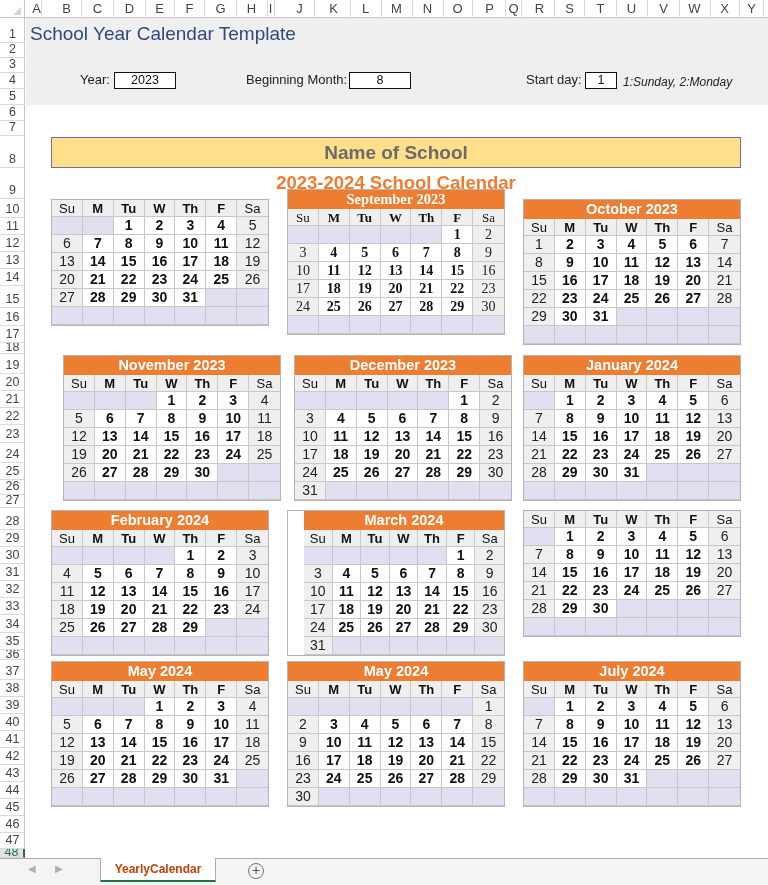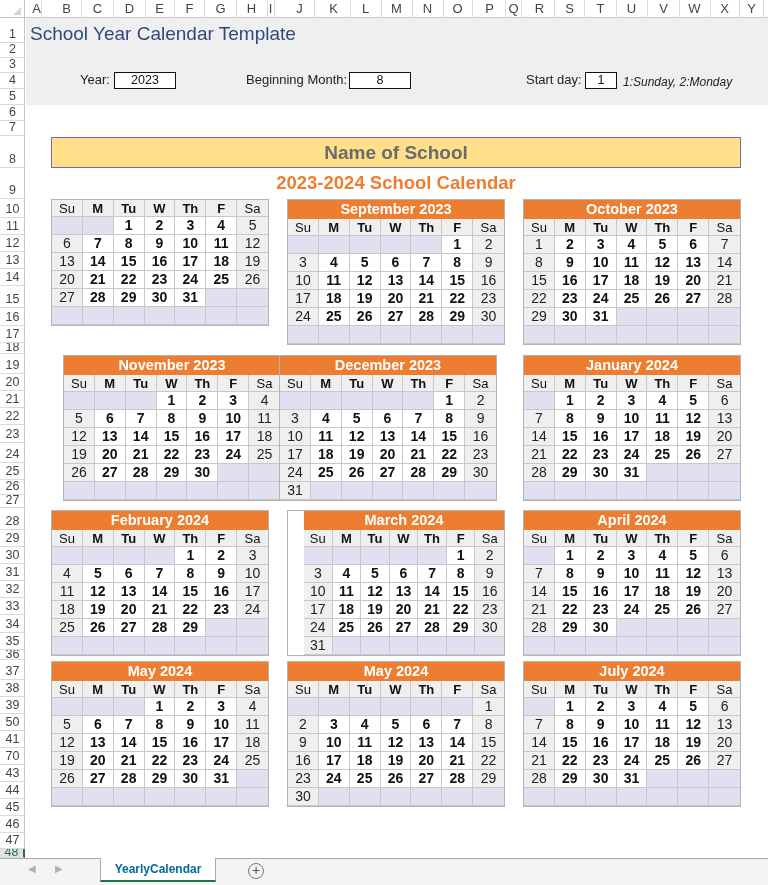--- a/index.html
+++ b/index.html
@@ -31,21 +31,21 @@
   .dow.wd { font-weight: bold; }
   .dow:nth-child(7n) { border-right: none; }
   .day { height: 18px; line-height: 17px; text-align: center; font-size: 14px; border-right: 1px solid #c8c8c8; border-bottom: 1px solid #c8c8c8; color: #111; }
   .day:nth-child(7n) { border-right: none; }
   .day.weekend { background: #efefef; font-weight: normal; color: #222; }
   .day.weekday { background: #ffffff; font-weight: bold; }
   .day.empty { background: #e2dff0; }
 
   .tab-bar { position: absolute; left: 0; top: 858px; width: 768px; height: 27px; background: #f4f4f4; border-top: 1px solid #ababab; }
   .tab-nav { position: absolute; top: 4px; font-size: 10px; color: #b0b0b0; cursor: pointer; }
-  .sheet-tab { position: absolute; left: 100px; top: -1px; width: 116px; height: 24px; background: #fff; border-left: 1px solid #ababab; border-right: 1px solid #ababab; border-bottom: 2px solid #217346; text-align: center; line-height: 22px; font-size: 12px; font-weight: bold; color: #0369a1; }
+  .sheet-tab { position: absolute; left: 100px; top: -1px; width: 116px; height: 24px; background: #fff; border-left: 1px solid #ababab; border-right: 1px solid #ababab; border-bottom: 2px solid #217346; text-align: center; line-height: 22px; font-size: 12px; font-weight: bold; color: #c2410c; }
   .add-sheet { position: absolute; left: 248px; top: 4px; width: 16px; height: 16px; border: 1px solid #777; border-radius: 50%; text-align: center; line-height: 13px; font-size: 14px; color: #555; }
 </style>
 </head>
 <body>
 
 <div class="col-header-bar">
   <div class="corner">
       <div class="corner-tri"></div>
     </div>
   <div id="col-letters">
@@ -111,23 +111,23 @@
       <div class="row-num" style="top: 529px; height: 17px; line-height: 15px;">30</div>
       <div class="row-num" style="top: 546px; height: 17px; line-height: 15px;">31</div>
       <div class="row-num" style="top: 563px; height: 17px; line-height: 15px;">32</div>
       <div class="row-num" style="top: 580px; height: 17px; line-height: 15px;">33</div>
       <div class="row-num" style="top: 597px; height: 18px; line-height: 15px;">34</div>
       <div class="row-num" style="top: 615px; height: 17px; line-height: 15px;">35</div>
       <div class="row-num" style="top: 632px; height: 10px; line-height: 10px;">36</div>
       <div class="row-num" style="top: 642px; height: 20px; line-height: 15px;">37</div>
       <div class="row-num" style="top: 662px; height: 17px; line-height: 15px;">38</div>
       <div class="row-num" style="top: 679px; height: 17px; line-height: 15px;">39</div>
-      <div class="row-num" style="top: 696px; height: 17px; line-height: 15px;">50</div>
+      <div class="row-num" style="top: 696px; height: 17px; line-height: 15px;">40</div>
       <div class="row-num" style="top: 713px; height: 17px; line-height: 15px;">41</div>
-      <div class="row-num" style="top: 730px; height: 17px; line-height: 15px;">70</div>
+      <div class="row-num" style="top: 730px; height: 17px; line-height: 15px;">42</div>
       <div class="row-num" style="top: 747px; height: 17px; line-height: 15px; text-align: right;">43</div>
       <div class="row-num" style="top: 764px; height: 17px; line-height: 15px;">44</div>
       <div class="row-num" style="top: 781px; height: 17px; line-height: 15px;">45</div>
       <div class="row-num" style="top: 798px; height: 17px; line-height: 15px;">46</div>
       <div class="row-num" style="top: 815px; height: 16px; line-height: 15px;">47</div>
       <div class="row-num active" style="top: 831px; height: 9px; line-height: 9px;">48</div>
     </div>
 </div>
 
 <div class="grey-band"></div>
@@ -193,21 +193,21 @@
         <div class="day empty"></div>
         <div class="day empty"></div>
         <div class="day empty"></div>
         <div class="day empty"></div>
         <div class="day empty"></div>
         <div class="day empty"></div>
         <div class="day empty"></div>
         <div class="day empty"></div>
       </div>
     </div>
-    <div class="month" style="left: 287px; top: 199px;">
+    <div class="month" style="left: 287px; top: 189px; font-family: Liberation Serif, serif;">
       <div class="month-head">September 2023</div>
       <div class="grid">
         <div class="dow">Su</div>
         <div class="dow wd">M</div>
         <div class="dow wd">Tu</div>
         <div class="dow wd">W</div>
         <div class="dow wd">Th</div>
         <div class="dow wd">F</div>
         <div class="dow">Sa</div>
         <div class="day empty"></div>
@@ -355,21 +355,21 @@
         <div class="day empty"></div>
         <div class="day empty"></div>
         <div class="day empty"></div>
         <div class="day empty"></div>
         <div class="day empty"></div>
         <div class="day empty"></div>
         <div class="day empty"></div>
         <div class="day empty"></div>
       </div>
     </div>
-    <div class="month" style="left: 279px; top: 355px;">
+    <div class="month" style="left: 294px; top: 355px;">
       <div class="month-head">December 2023</div>
       <div class="grid">
         <div class="dow">Su</div>
         <div class="dow wd">M</div>
         <div class="dow wd">Tu</div>
         <div class="dow wd">W</div>
         <div class="dow wd">Th</div>
         <div class="dow wd">F</div>
         <div class="dow">Sa</div>
         <div class="day empty"></div>
@@ -572,21 +572,20 @@
         <div class="day weekend">31</div>
         <div class="day empty"></div>
         <div class="day empty"></div>
         <div class="day empty"></div>
         <div class="day empty"></div>
         <div class="day empty"></div>
         <div class="day empty"></div>
       </div>
     </div>
     <div class="month" style="left: 523px; top: 510px;">
-      <div class="month-head">April 2024</div>
       <div class="grid">
         <div class="dow">Su</div>
         <div class="dow wd">M</div>
         <div class="dow wd">Tu</div>
         <div class="dow wd">W</div>
         <div class="dow wd">Th</div>
         <div class="dow wd">F</div>
         <div class="dow">Sa</div>
         <div class="day empty"></div>
         <div class="day weekday">1</div>

